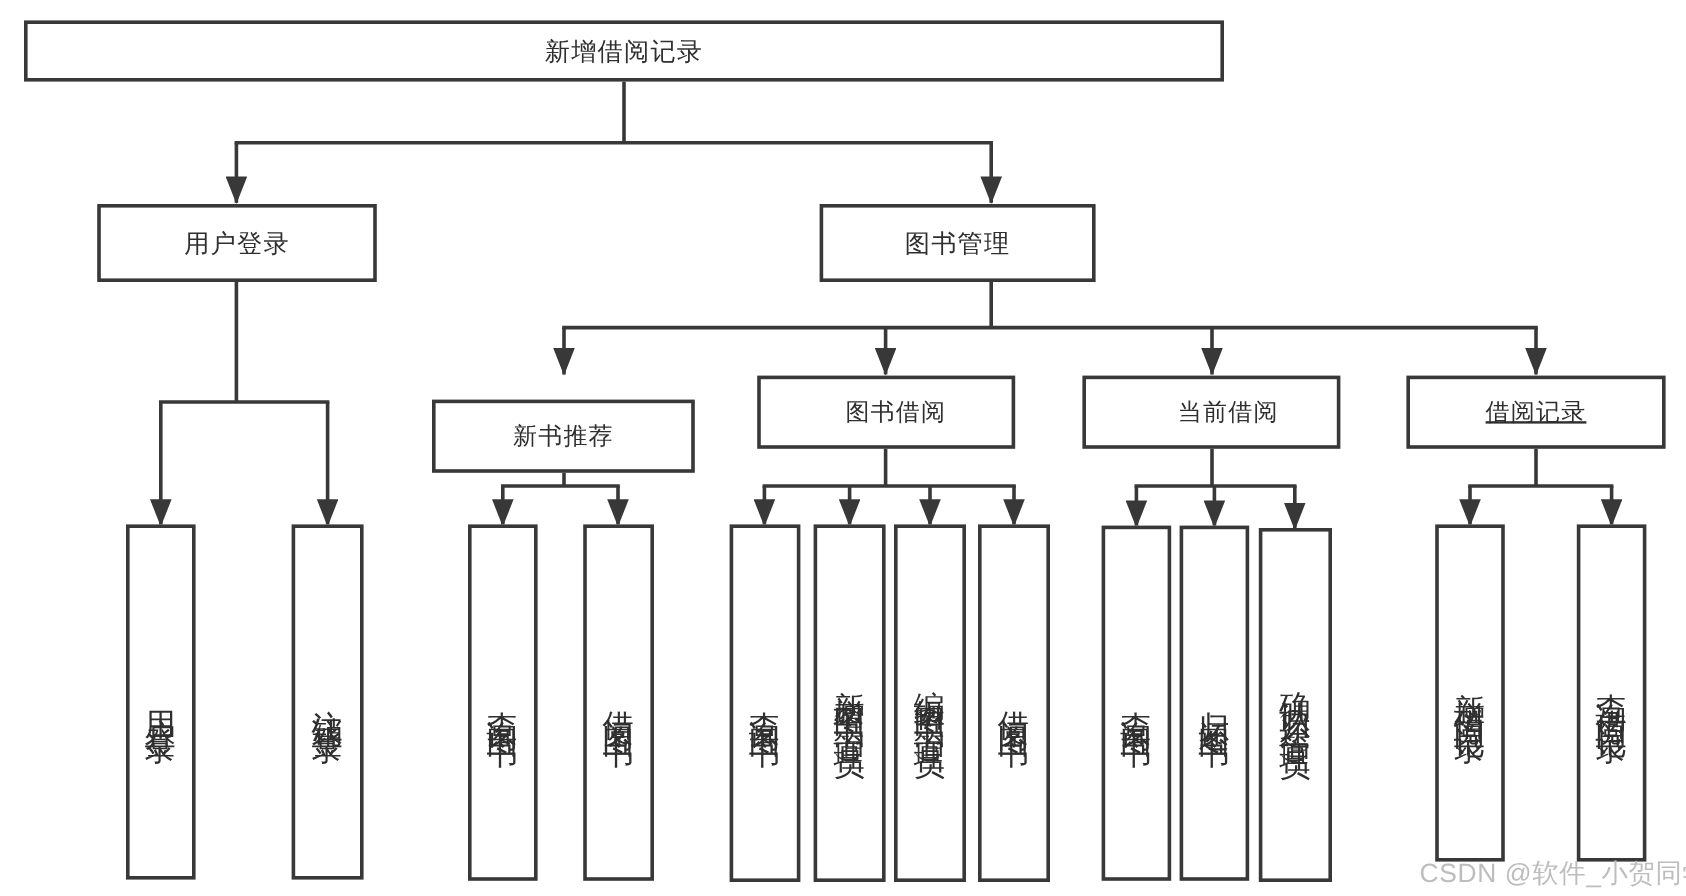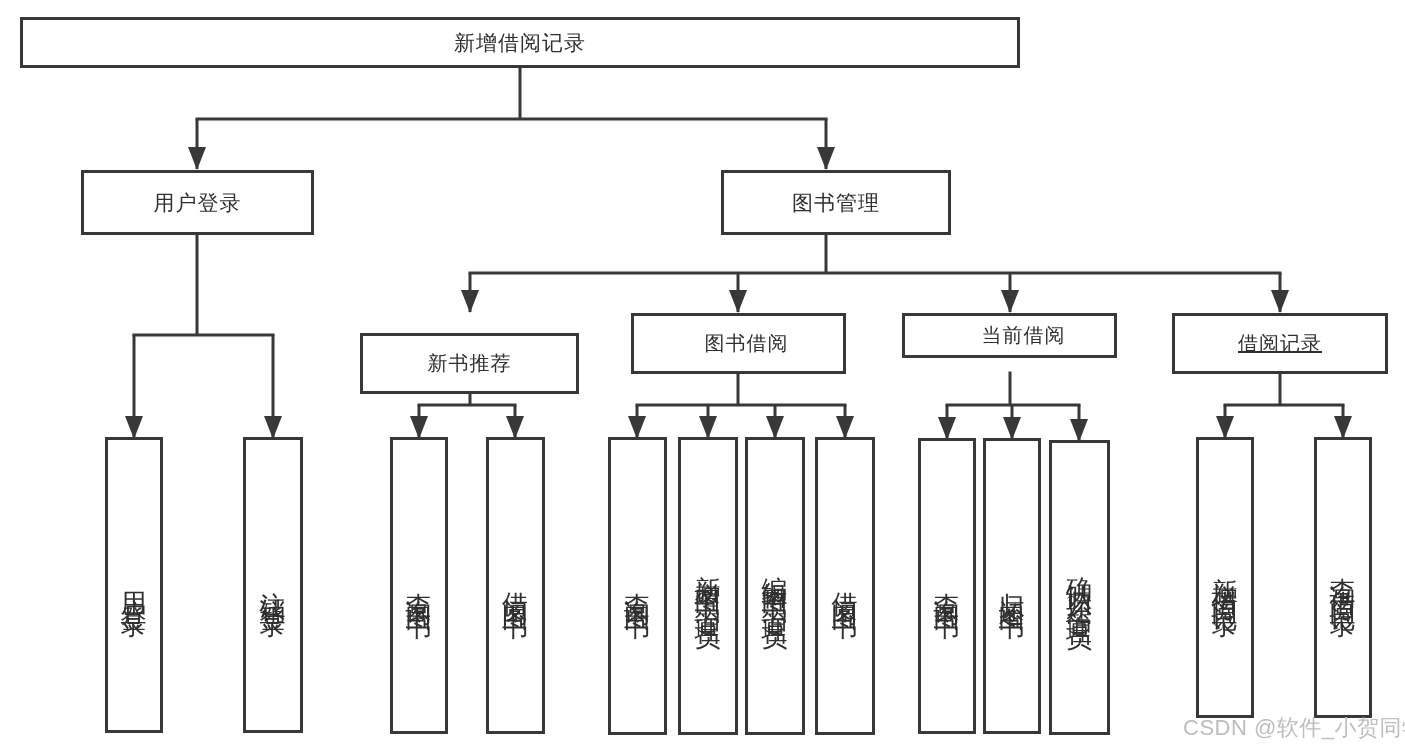--- a/index.html
+++ b/index.html
@@ -83,25 +83,25 @@
     <line x1="1012" y1="405" x2="1012" y2="439" marker-end="url(#arrow)"></line>
     <line x1="1079" y1="405" x2="1079" y2="441" marker-end="url(#arrow)"></line>
 
     <line x1="1225" y1="405" x2="1225" y2="438" marker-end="url(#arrow)"></line>
     <line x1="1343" y1="405" x2="1343" y2="438" marker-end="url(#arrow)"></line>
   </svg>
 
   <div class="node h" style="left:20px;top:17px;width:1000px;height:51px;">新增借阅记录</div>
 
   <div class="node h" style="left:81px;top:170px;width:233px;height:65px;">用户登录</div>
-  <div class="node h" style="left:721px;top:170px;width:230px;height:65px;">图书管理</div>
+  <div class="node h" style="left:683px;top:170px;width:230px;height:65px;">图书管理</div>
 
   <div class="node h h3" style="left:360px;top:313px;width:219px;height:61px;margin-top:20px;">新书推荐</div>
   <div class="node h h3" style="left:631px;top:313px;width:215px;height:61px;padding-left:16px;">图书借阅</div>
-  <div class="node h h3" style="left:902px;top:313px;width:215px;height:45px;padding-left:28px;">当前借阅</div>
+  <div class="node h h3" style="left:902px;top:313px;width:215px;height:61px;padding-left:28px;">当前借阅</div>
   <div class="node h h3" style="left:1172px;top:313px;width:216px;height:61px;text-decoration:underline;">借阅记录</div>
 
   <div class="node v" style="left:105px;top:437px;width:58px;height:296px;">用户登录</div>
   <div class="node v" style="left:243px;top:437px;width:60px;height:296px;">注销登录</div>
 
   <div class="node v" style="left:390px;top:437px;width:58px;height:297px;">查询图书</div>
   <div class="node v" style="left:486px;top:437px;width:59px;height:297px;">借阅图书</div>
 
   <div class="node v" style="left:608px;top:437px;width:59px;height:298px;">查询图书</div>
   <div class="node v" style="left:678px;top:437px;width:60px;height:298px;">新增图书（管理员）</div>

